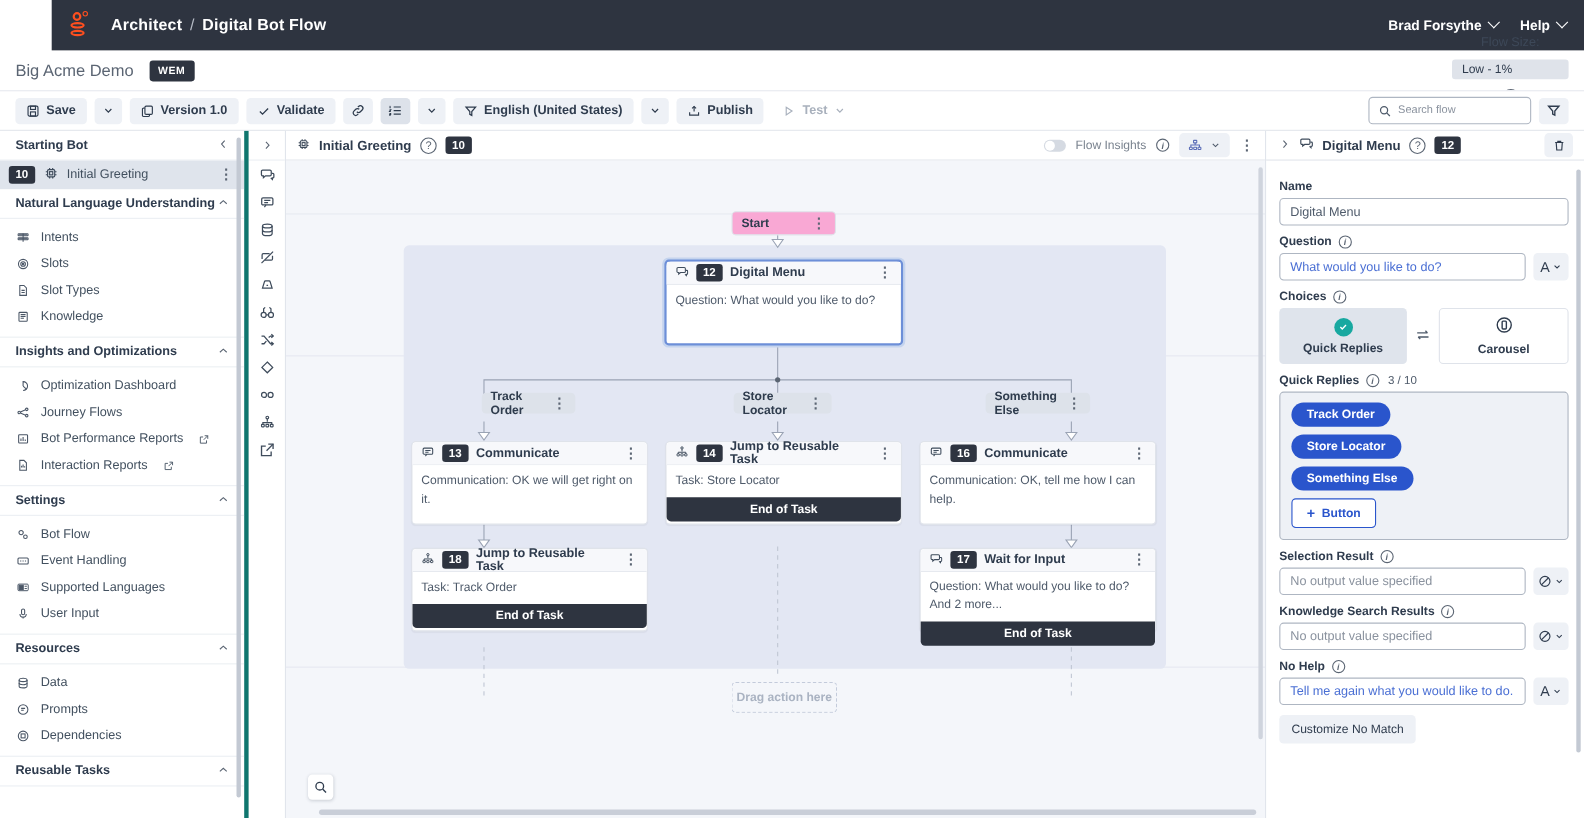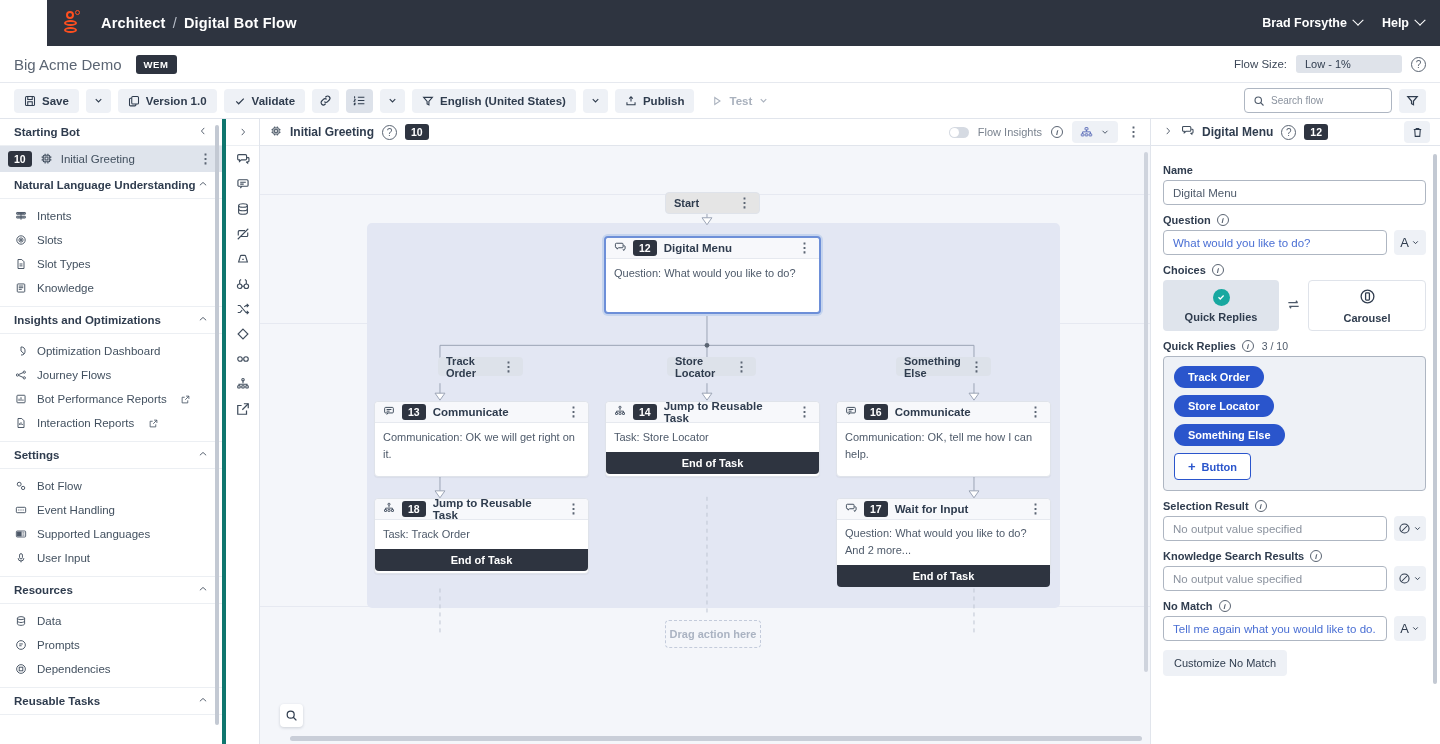--- a/index.html
+++ b/index.html
@@ -26,21 +26,21 @@
   .crumb-sep { margin:0 7px; color:#b6bcc6; font-weight:400; }
   .topbar-right { margin-left:auto; display:flex; align-items:center; gap:20px; font-size:12.5px; font-weight:700; }
   .tb-item { display:flex; align-items:center; gap:7px; cursor:pointer; }
   .chev { display:inline-block; width:8px;height:8px; border-right:1.6px solid currentColor; border-bottom:1.6px solid currentColor; transform:rotate(45deg) translate(-2px,-2px); }
 
   
   .subhead { height:36px; flex:0 0 36px; display:flex; align-items:center; padding:0 14px; background:#fff; }
   .flowname { font-size:15px; color:#5b6573; font-weight:400; }
   .wem { margin-left:14px; background:#2e3440; color:#fff; font-size:9.5px; font-weight:700; letter-spacing:.6px;
          padding:4px 8px; border-radius:3px; }
-  .subhead-right { margin-left:auto; display:flex; align-items:center; gap:9px; }
+  .subhead-right { margin-left:auto; display:flex; align-items:center; gap:9px;flex-direction:column; }
   .fs-label { font-size:11.5px; color:#3d4858; }
   .fs-pill { background:#dfe3ea; color:#2f3c4e; font-size:11px; padding:3px 9px; border-radius:3px; width:106px; }
   .circ-q { width:15px;height:15px;border-radius:50%;border:1.4px solid #5b6573; font-size:10px; color:#5b6573;
             display:flex;align-items:center;justify-content:center; }
 
   
   .toolbar { height:37px; flex:0 0 37px; display:flex; align-items:center; gap:7px; padding:0 14px;
              border-top:1px solid #e6e9ef; border-bottom:1px solid #e1e5ec; background:#fff; }
   .btn { background:#eef1f6; border-radius:4px; height:24px; display:flex; align-items:center; gap:6px;
          padding:0 10px; font-size:11.5px; font-weight:700; color:#2f3c4e; cursor:pointer; white-space:nowrap;}
@@ -99,21 +99,21 @@
   .node { position:absolute; background:#fff; border:1px solid #dfe3ea; border-radius:4px; box-shadow:0 1px 1px rgba(30,40,60,.05); }
   .node-head { height:21px; display:flex; align-items:center; gap:7px; padding:0 8px; background:#f7f8fb;
                border-bottom:1px solid #e6e9ef; border-radius:4px 4px 0 0; }
   .node-title { font-size:11.5px; font-weight:700; color:#2f3c4e; }
   .node-body { padding:6px 8px; font-size:11px; color:#4e5a6a; line-height:1.55; }
   .node-foot { background:#2e3440; color:#fff; text-align:center; font-size:11px; font-weight:700; padding:5px 0;
                border-radius:0 0 4px 4px; }
   .node.sel { border:2px solid #6d8fd8; box-shadow:0 0 0 2px #c5d4ee; }
   .pill { position:absolute; background:#dde2ea; border-radius:4px; height:19px; display:flex; align-items:center;
           gap:7px; padding:0 8px; font-size:11px; font-weight:700; color:#2f3c4e; }
-  .pill.white { background:#e5e5e5; border:1px solid #dfe3ea; }
+  .pill.white { background:#f9a8d4; border:1px solid #dfe3ea; }
   .drag-slot { position:absolute; border:1.5px dashed #c3cbdb; border-radius:4px; display:flex; align-items:center;
                justify-content:center; font-size:11px; font-weight:700; color:#aab3c2; }
   .mag { position:absolute; left:20px; bottom:17px; width:23px;height:23px; background:#fff; border-radius:4px;
          display:flex;align-items:center;justify-content:center; box-shadow:0 1px 3px rgba(30,40,60,.18); cursor:pointer; }
   .hscroll { position:absolute; left:30px; bottom:3px; right:8px; height:5px; background:#c9ced8; border-radius:3px; }
   .canvas-vscroll { position:absolute; right:2px; top:6px; width:4px; height:520px; background:#cfd4dd; border-radius:2px;}
 
   svg.edges { position:absolute; inset:0; width:100%; height:100%; pointer-events:none; }
 
   
@@ -920,21 +920,21 @@
                 <circle cx="8" cy="8" r="5.6"></circle>
                 <path d="M4 12L12 4"></path>
               </svg>
             <svg width="9" height="9" viewBox="0 0 16 16" fill="none" stroke="#2f3c4e" stroke-width="1.7">
                 <path d="M4 6l4 4 4-4"></path>
               </svg>
           </div>
         </div>
 
         <div class="f-label">
-          <span>No Match</span>
+          <span>No Help</span>
           <span class="info-i">i</span>
         </div>
         <div class="row">
           <div class="input blue">
             <span>Tell me again what you would like to do.</span>
           </div>
           <div class="adorn">
             <span style="font-size:13px;font-weight:400">A</span>
             <svg width="9" height="9" viewBox="0 0 16 16" fill="none" stroke="#2f3c4e" stroke-width="1.7">
                 <path d="M4 6l4 4 4-4"></path>

